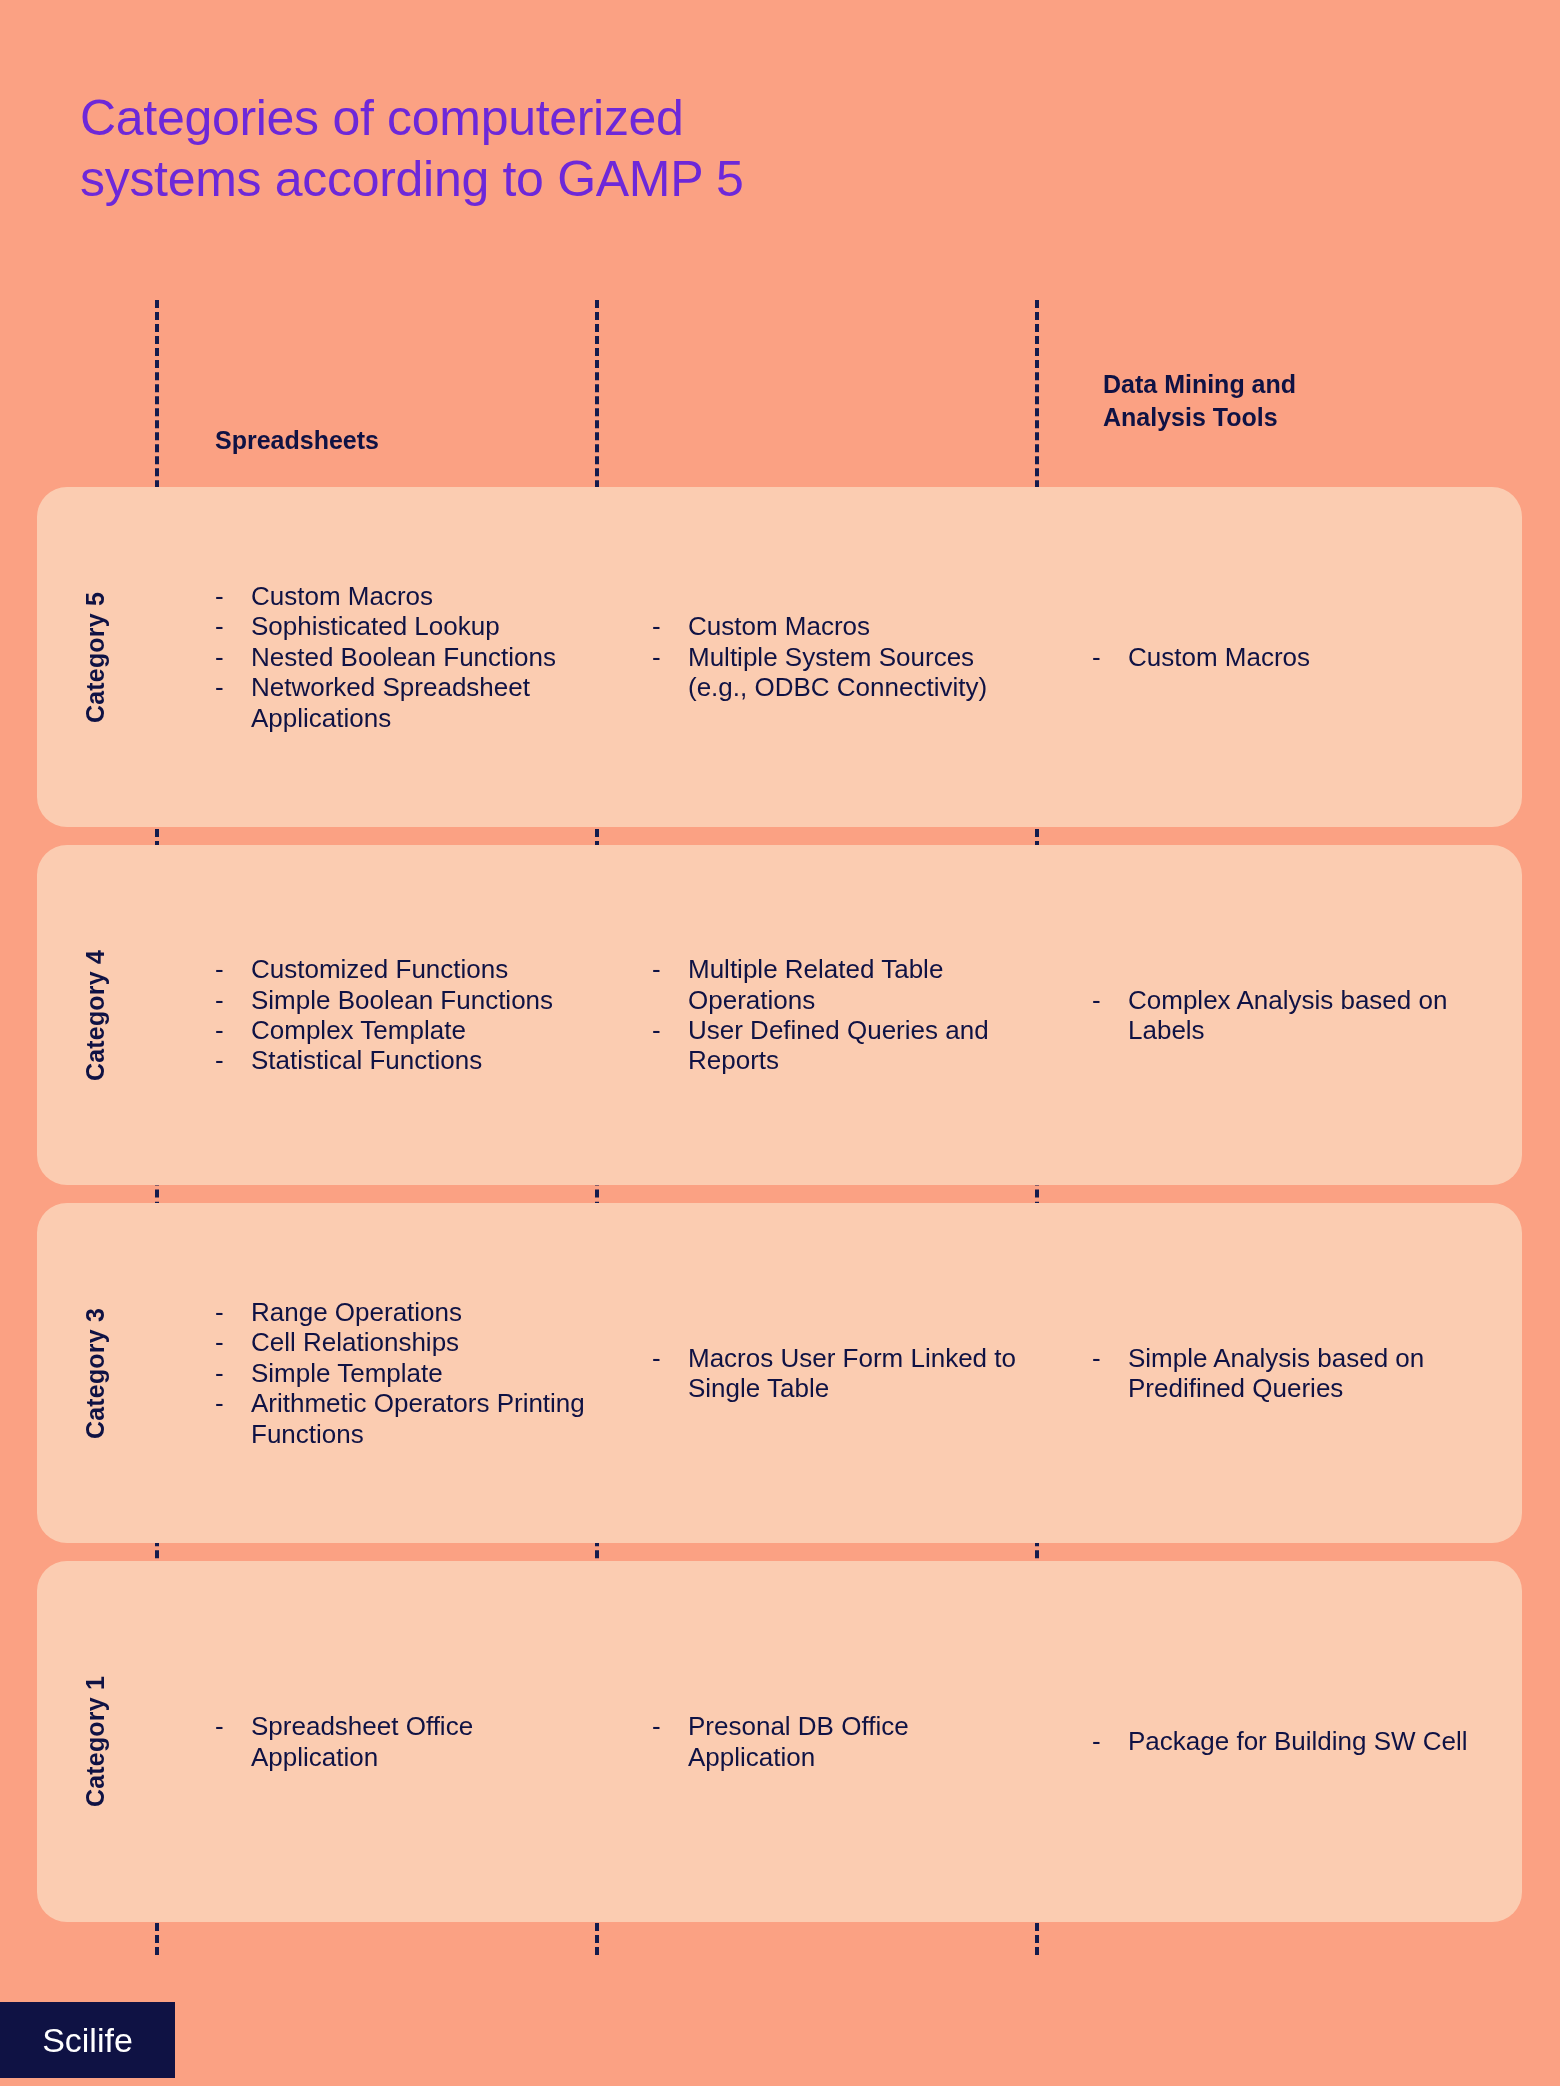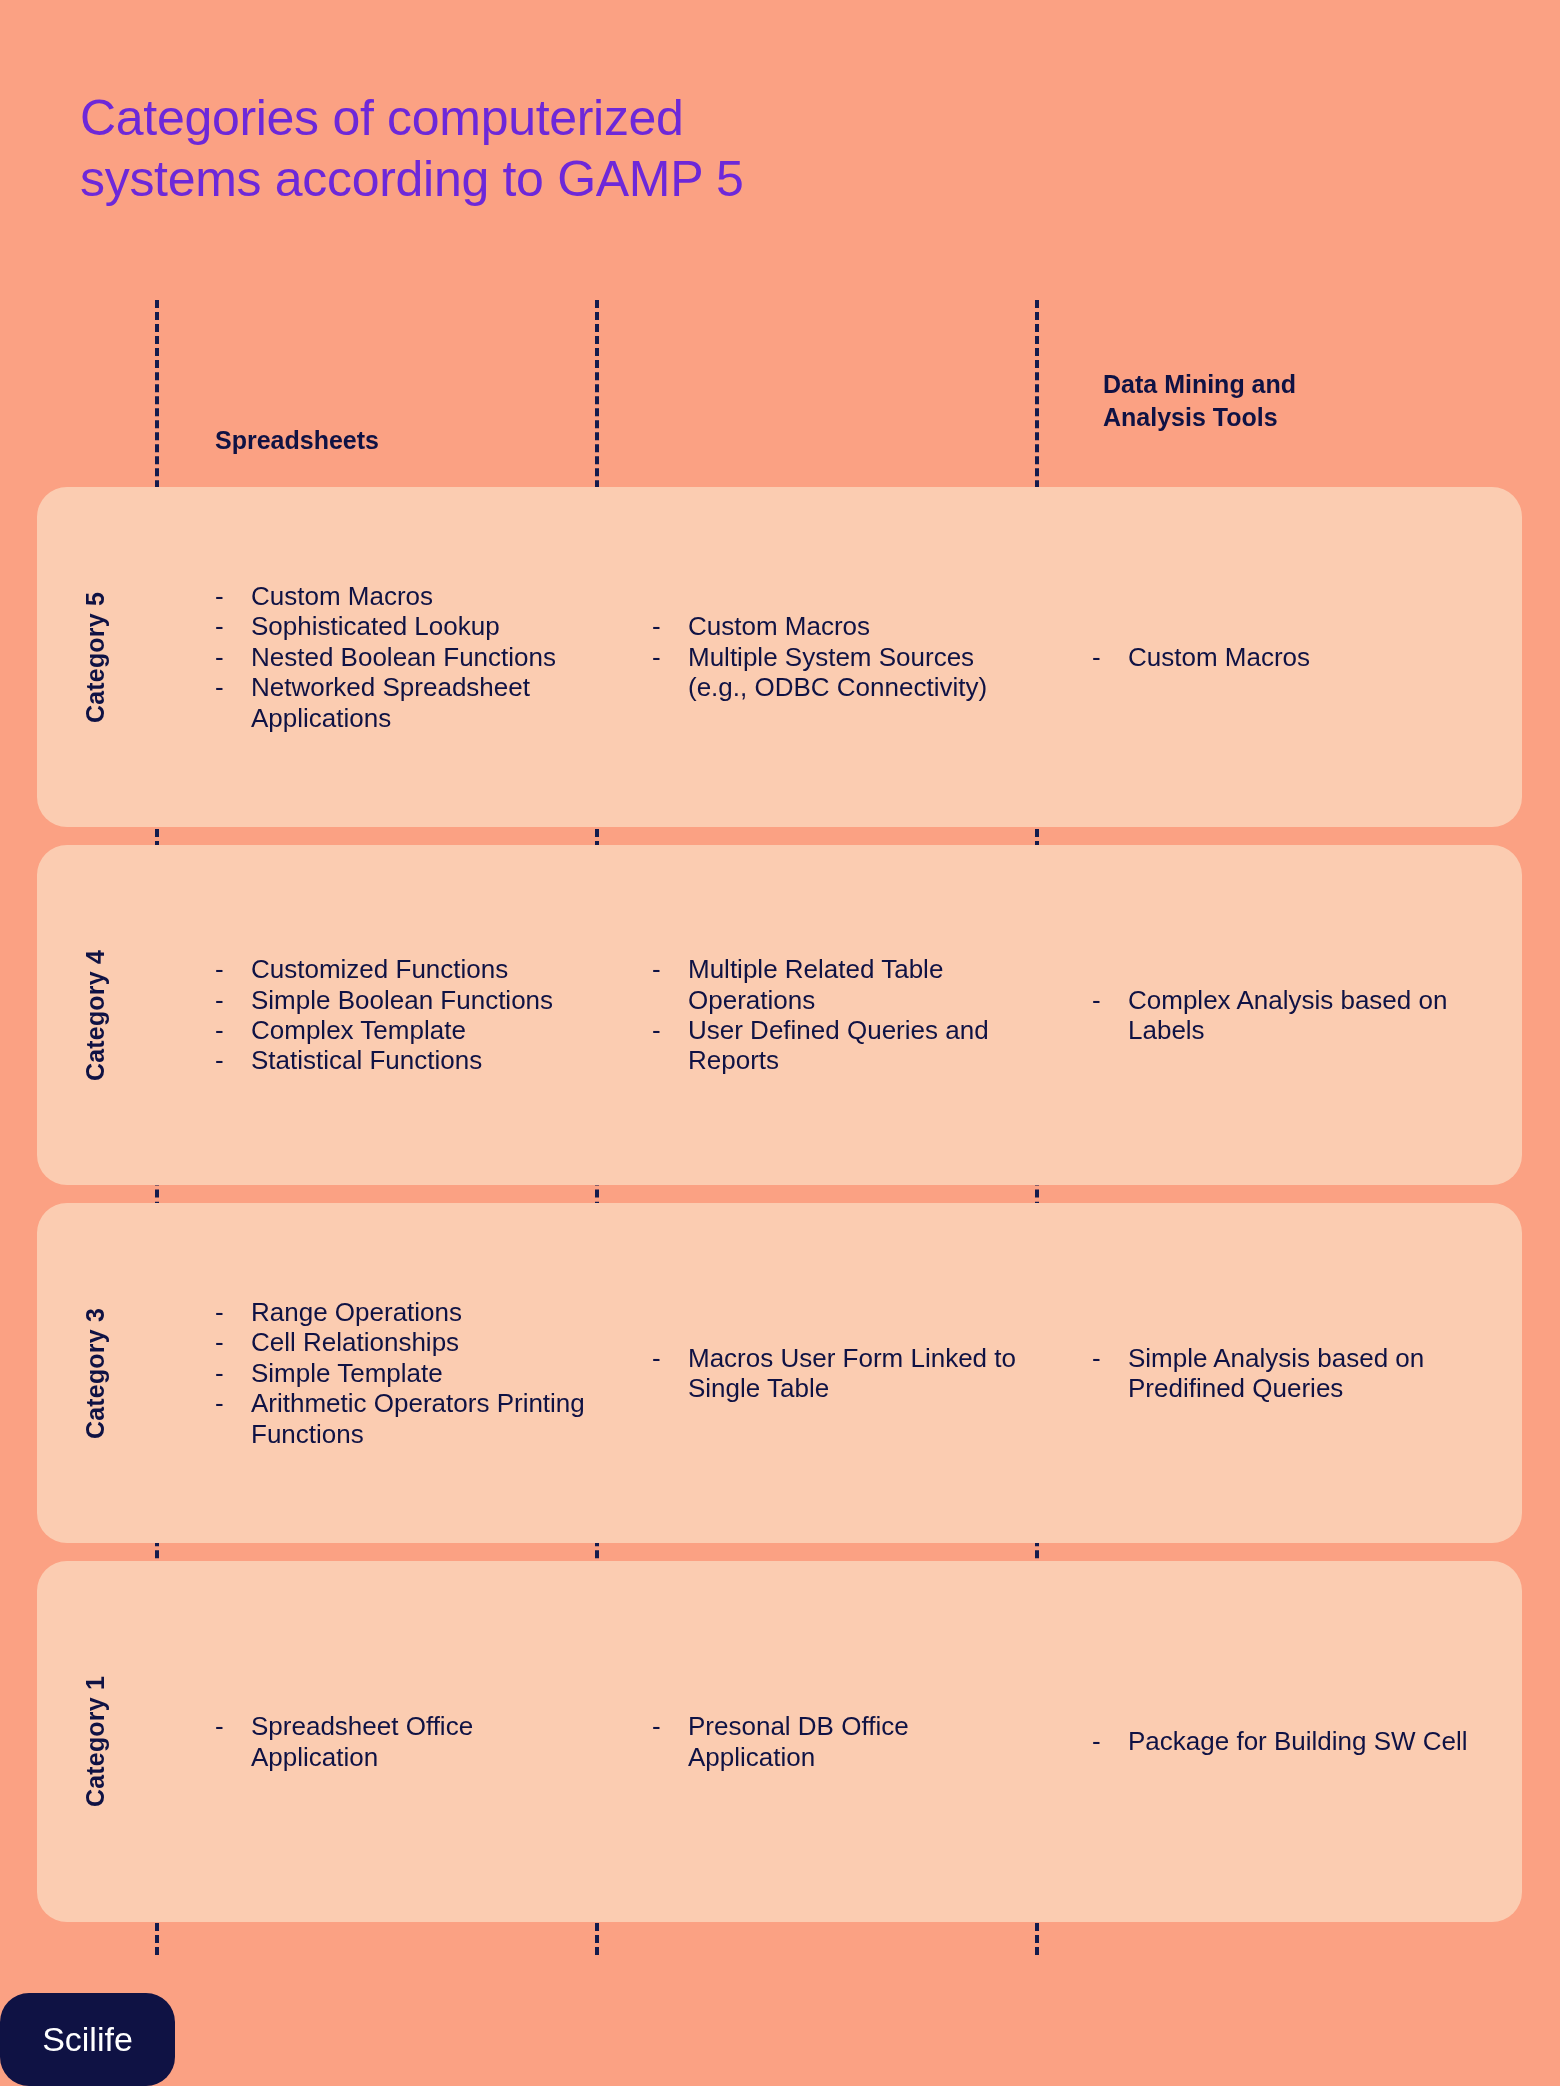--- a/index.html
+++ b/index.html
@@ -119,28 +119,27 @@
     flex: 0 0 auto;
     width: 36px;
     color: #0F1244;
   }
   .bullet-row .txt { flex: 1 1 auto; }
 
   
   .logo-box {
     position: absolute;
     left: 0;
-    bottom: 0;
+    bottom: 8px;
     width: 175px;
-    height: 93px;
+    height: 76px;
     background: #0F1244;
     display: flex;
     align-items: center;
     justify-content: center;
-    border-radius: 29px;
   }
   .logo-box .logo-text {
     color: #FFFFFF;
     font-size: 34px;
     letter-spacing: 0px;
     font-weight: 400;
   }
 </style>
 </head>
 <body>

